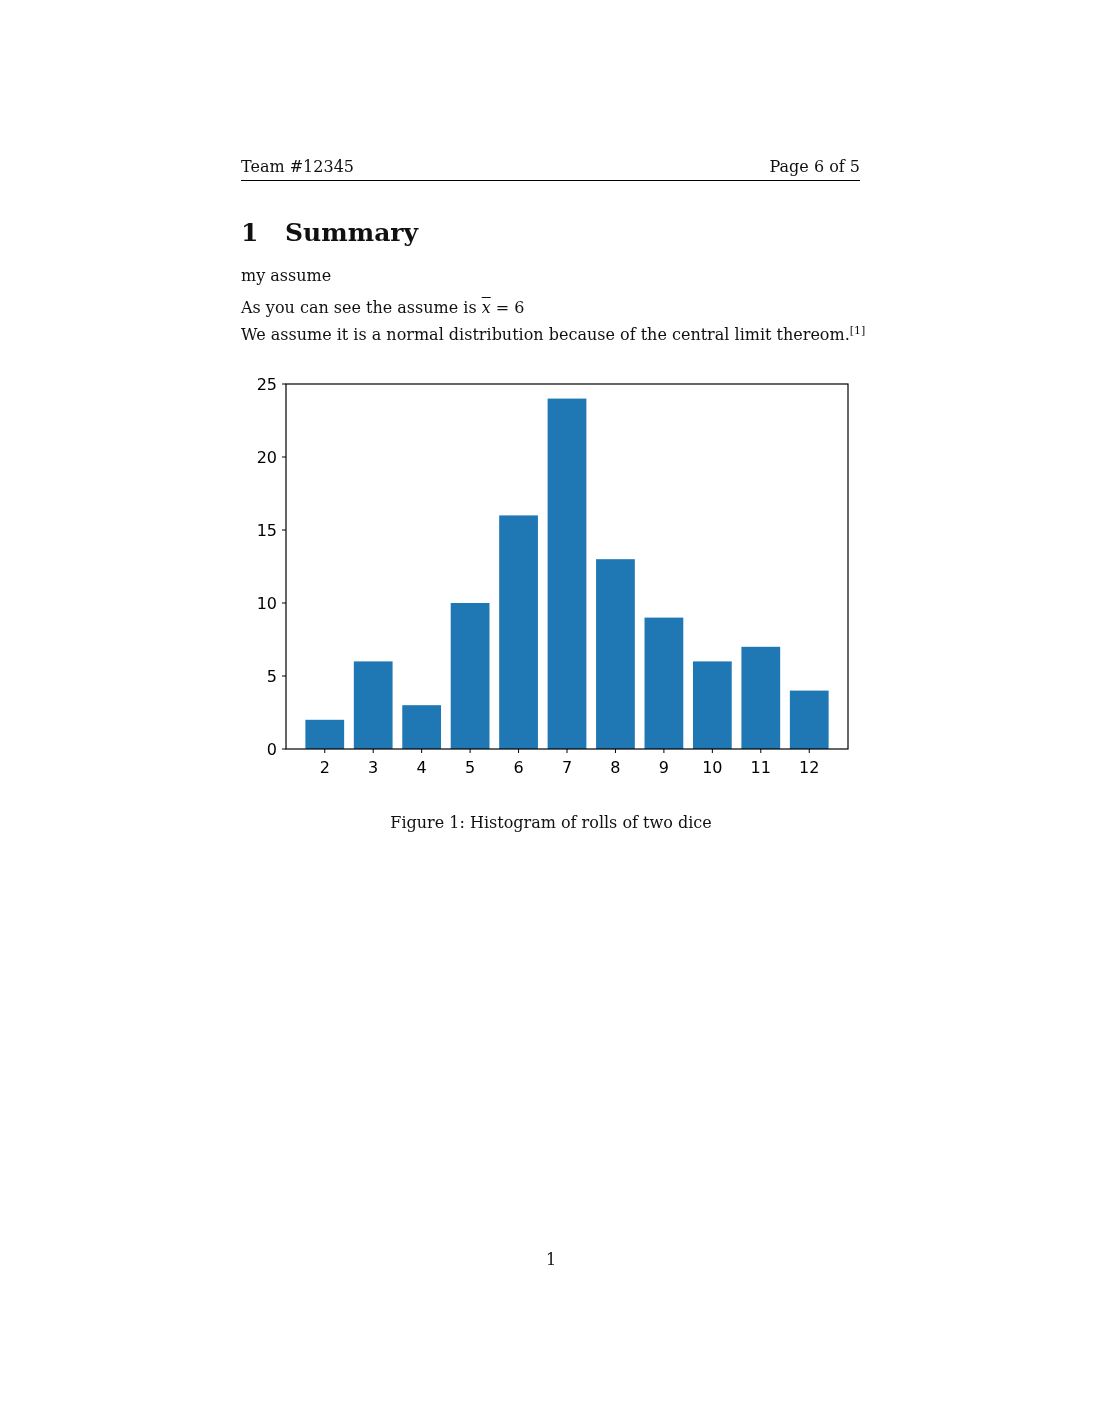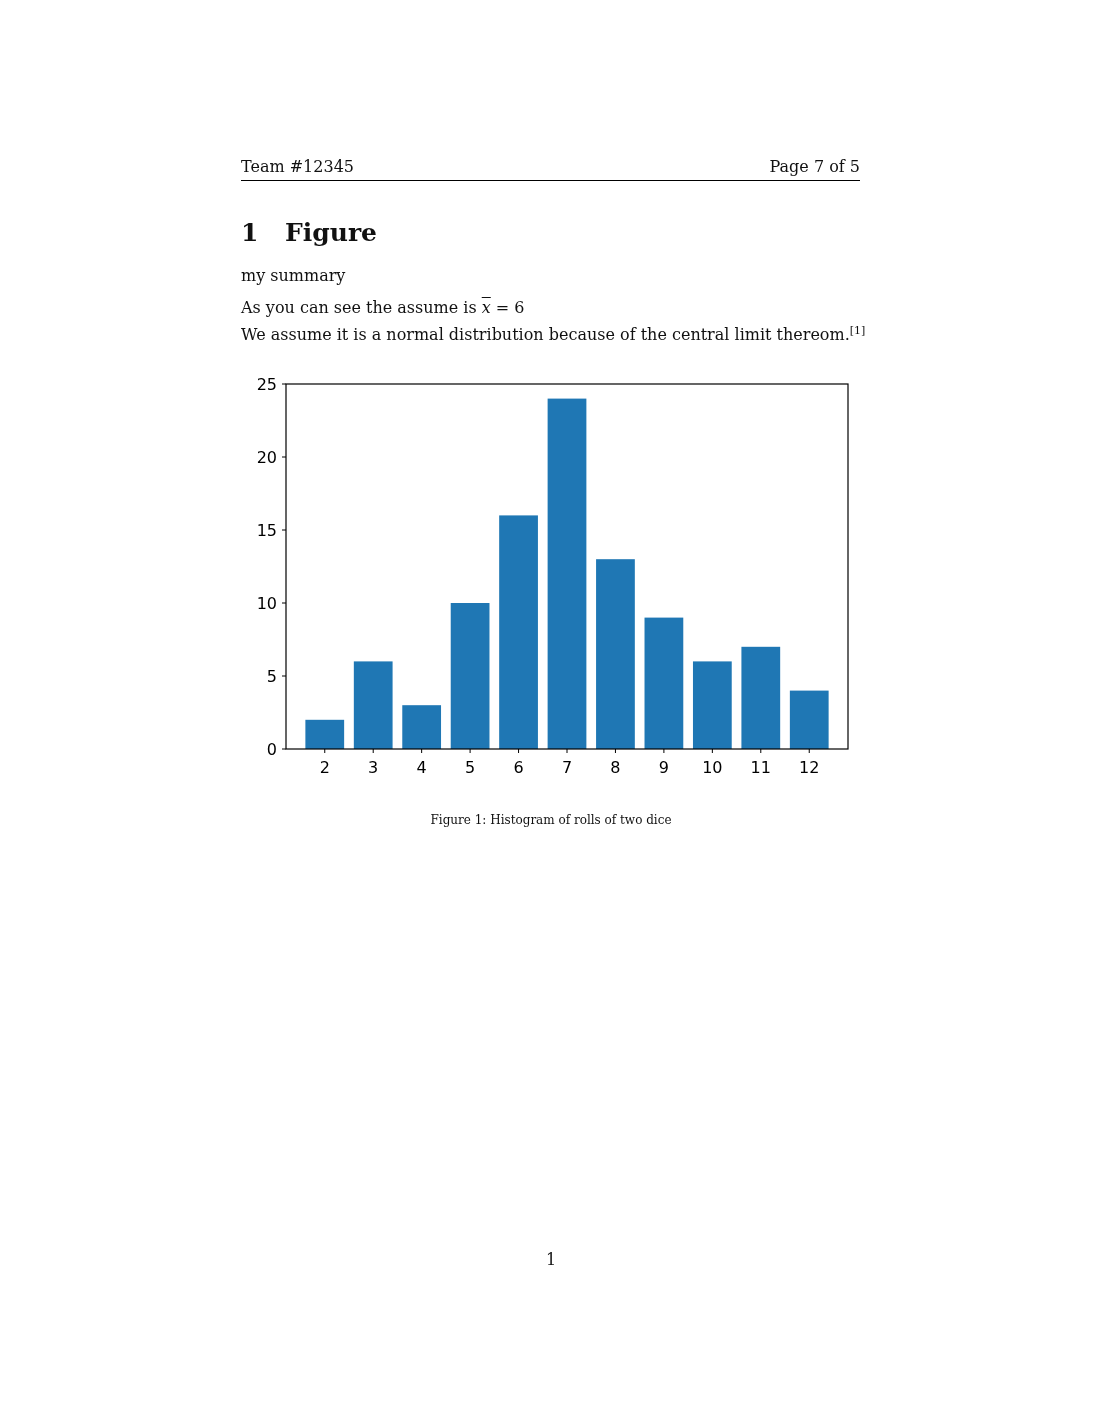--- a/index.html
+++ b/index.html
@@ -6,37 +6,37 @@
   body { width:1102px; height:1428px; position:relative; font-family:"DejaVu Serif","Liberation Serif",serif; color:#111; }
   .header { position:absolute; left:241px; top:157px; width:619px; height:23px; border-bottom:1px solid #000; font-size:16px; }
   .header .l { position:absolute; left:0; top:0; }
   .header .r { position:absolute; right:0; top:0; }
   .sec { position:absolute; left:241px; top:218px; font-size:25px; font-weight:bold; }
   .sec .num { display:inline-block; width:44px; }
   .p { position:absolute; left:241px; font-size:16px; white-space:nowrap; }
   .xbar { text-decoration:overline; font-style:italic; }
   sup { font-size:11px; }
   .chart { position:absolute; left:240px; top:375px; width:620px; height:410px; }
-  .caption { position:absolute; left:0; width:1102px; top:813px; text-align:center; font-size:12px; }
+  .caption { position:absolute; left:0; width:1102px; top:813px; text-align:center; font-size:16px; }
   .pagenum { position:absolute; left:0; width:1102px; top:1250px; text-align:center; font-size:16px; }
   svg text { font-family:"DejaVu Sans", sans-serif; font-size:16px; fill:#000; }
 </style>
 </head>
 <body>
 
 <div class="header">
   <span class="l">Team #12345</span>
-  <span class="r">Page 7 of 5</span>
+  <span class="r">Page 6 of 5</span>
 </div>
 
 <div class="sec">
-  <span class="num">1</span><span>Figure</span>
+  <span class="num">1</span><span>Summary</span>
 </div>
 
-<div class="p" style="top:266px">my summary</div>
+<div class="p" style="top:266px">my assume</div>
 <div class="p" style="top:298px">
   <span>As you can see the assume is </span><span class="xbar">x</span><span> = 6</span>
 </div>
 <div class="p" style="top:324px">
   <span>We assume it is a normal distribution because of the central limit thereom.</span><sup>[1]</sup>
 </div>
 
 <div class="chart">
   <svg id="chart-svg" width="620" height="410">
       <rect x="65.37931034482759" y="344.8" width="38.758620689655174" height="29.2" fill="#1f77b4"></rect>

